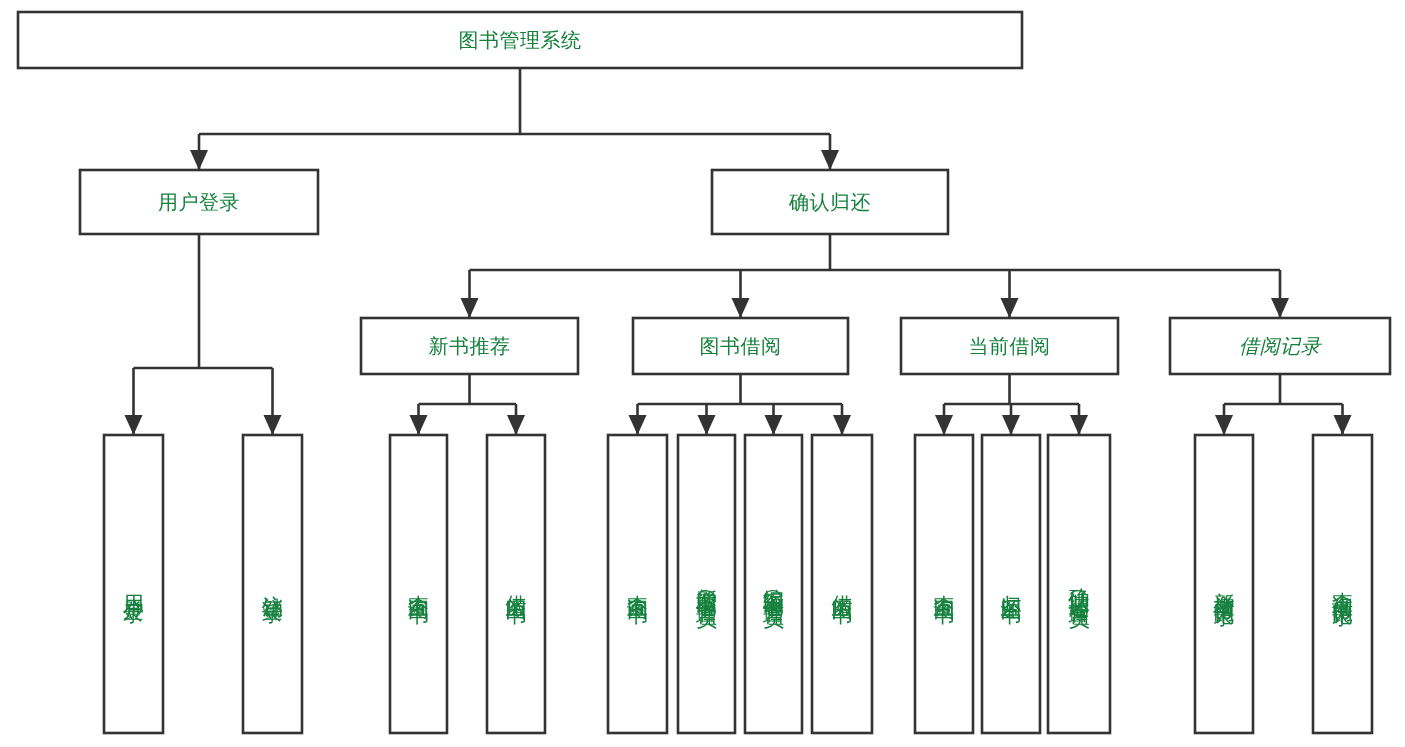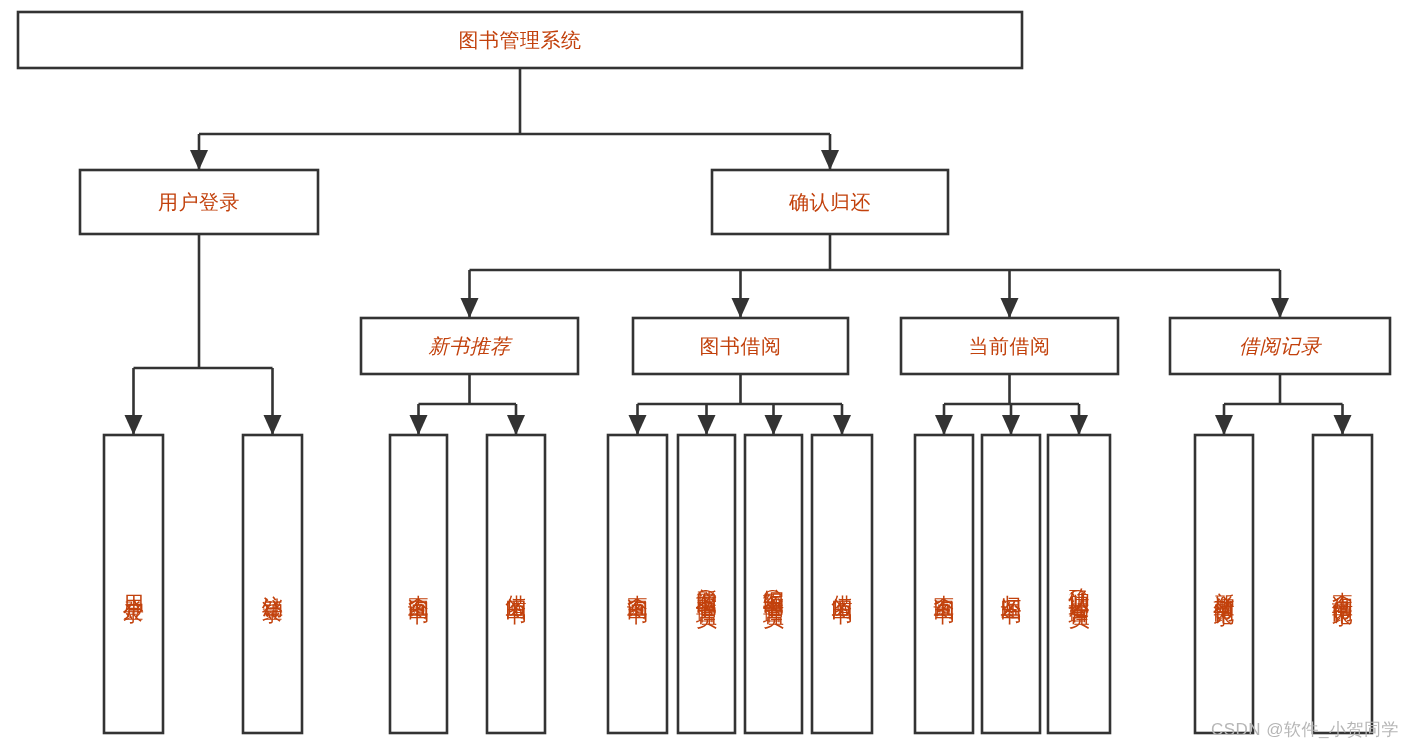--- a/index.html
+++ b/index.html
@@ -40,21 +40,21 @@
   .arrow-head {
     fill: #333333;
     stroke: none;
   }
   .node-label {
     position: absolute;
     display: flex;
     align-items: center;
     justify-content: center;
     text-align: left;
-    color: #c2410c;
+    color: #15803d;
     font-family: "Liberation Sans", "DejaVu Sans", sans-serif;
     pointer-events: none;
     white-space: pre-line;
   }
   .node-label.horizontal {
     font-size: 20px;
     letter-spacing: 0.5px;
     line-height: 1.2;
   }
   .node-label.vertical {
@@ -158,33 +158,32 @@
         <rect x="1048" y="435" width="62" height="298" class="node-box"></rect>
         <rect x="1195" y="435" width="58" height="298" class="node-box"></rect>
         <rect x="1313" y="435" width="59" height="298" class="node-box"></rect>
       </g>
   </svg>
 
   <div id="labels-layer">
       <div class="node-label horizontal" style="left: 18px; top: 12px; width: 1004px; height: 56px;">图书管理系统</div>
       <div class="node-label horizontal" style="left: 80px; top: 170px; width: 238px; height: 64px;">用户登录</div>
       <div class="node-label horizontal" style="left: 712px; top: 170px; width: 236px; height: 64px;">确认归还</div>
-      <div class="node-label horizontal" style="left: 361px; top: 318px; width: 217px; height: 56px; font-style: italic;">新书推荐</div>
+      <div class="node-label horizontal" style="left: 361px; top: 318px; width: 217px; height: 56px;">新书推荐</div>
       <div class="node-label horizontal" style="left: 633px; top: 318px; width: 215px; height: 56px; border-radius: 12px;">图书借阅</div>
       <div class="node-label horizontal" style="left: 901px; top: 318px; width: 217px; height: 56px;">当前借阅</div>
       <div class="node-label horizontal" style="left: 1170px; top: 318px; width: 220px; height: 56px; font-style: italic;">借阅记录</div>
       <div class="node-label vertical" style="left: 104px; top: 435px; width: 59px; height: 298px;">用户登录</div>
       <div class="node-label vertical" style="left: 243px; top: 435px; width: 59px; height: 298px;">注销登录</div>
       <div class="node-label vertical" style="left: 390px; top: 435px; width: 57px; height: 298px;">查询图书</div>
       <div class="node-label vertical" style="left: 487px; top: 435px; width: 58px; height: 298px;">借阅图书</div>
       <div class="node-label vertical" style="left: 608px; top: 435px; width: 59px; height: 298px;">查询图书</div>
       <div class="node-label vertical" style="left: 678px; top: 435px; width: 57px; height: 298px;">新增图书（管理员）</div>
       <div class="node-label vertical" style="left: 745px; top: 435px; width: 57px; height: 298px;">编辑图书（管理员）</div>
       <div class="node-label vertical" style="left: 812px; top: 435px; width: 60px; height: 298px;">借阅图书</div>
       <div class="node-label vertical" style="left: 915px; top: 435px; width: 58px; height: 298px;">查询图书</div>
       <div class="node-label vertical" style="left: 982px; top: 435px; width: 58px; height: 298px;">归还图书</div>
       <div class="node-label vertical" style="left: 1048px; top: 435px; width: 62px; height: 298px;">确认归还（管理员）</div>
       <div class="node-label vertical" style="left: 1195px; top: 435px; width: 58px; height: 298px;">新增借阅记录</div>
       <div class="node-label vertical" style="left: 1313px; top: 435px; width: 59px; height: 298px;">查询借阅记录</div>
     </div>
 
-  <div class="watermark">CSDN @软件_小贺同学</div>
 </div>
 
 </body></html>

